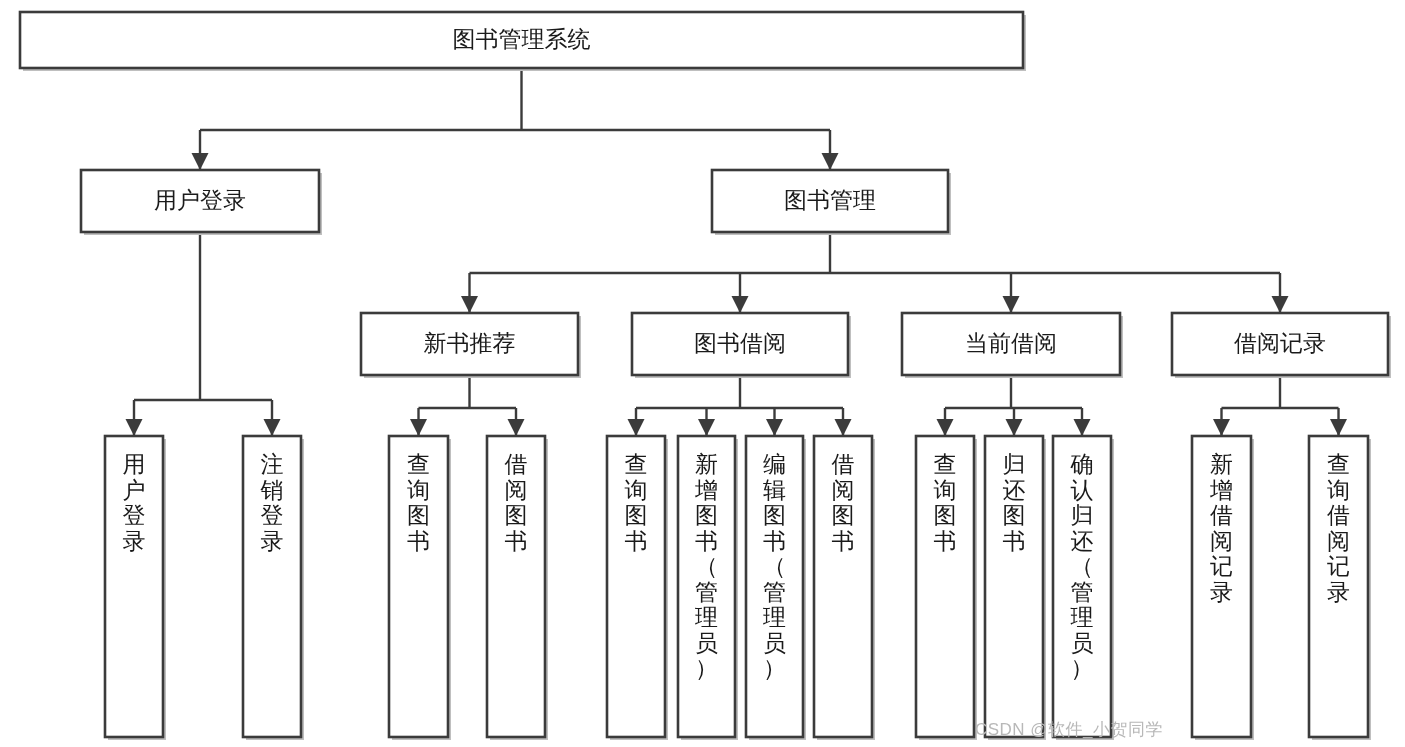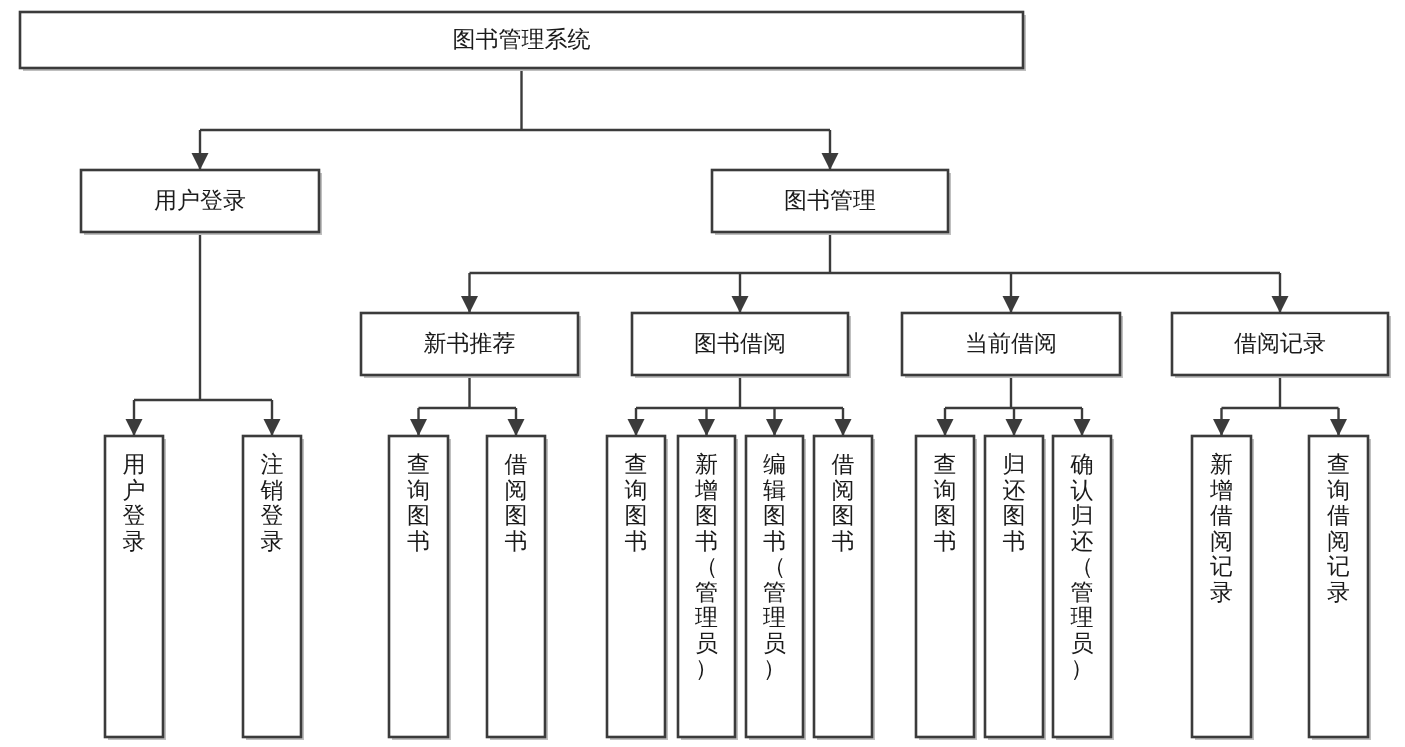--- a/index.html
+++ b/index.html
@@ -227,13 +227,14 @@
           <rect class="node-box" x="1192" y="436" width="59" height="301"></rect>
           <text class="node-label-v" x="1221.5" y="472"><tspan x="1221.5" dy="0">新</tspan><tspan x="1221.5" dy="25.5">增</tspan><tspan x="1221.5" dy="25.5">借</tspan><tspan x="1221.5" dy="25.5">阅</tspan><tspan x="1221.5" dy="25.5">记</tspan><tspan x="1221.5" dy="25.5">录</tspan></text>
         </g>
         <g>
           <rect class="node-box-shadow" x="1312" y="439" width="59" height="301"></rect>
           <rect class="node-box" x="1309" y="436" width="59" height="301"></rect>
           <text class="node-label-v" x="1338.5" y="472"><tspan x="1338.5" dy="0">查</tspan><tspan x="1338.5" dy="25.5">询</tspan><tspan x="1338.5" dy="25.5">借</tspan><tspan x="1338.5" dy="25.5">阅</tspan><tspan x="1338.5" dy="25.5">记</tspan><tspan x="1338.5" dy="25.5">录</tspan></text>
         </g>
       </g>
     </svg>
+  <div class="watermark">CSDN @软件_小贺同学</div>
 </div>
 
 </body></html>

